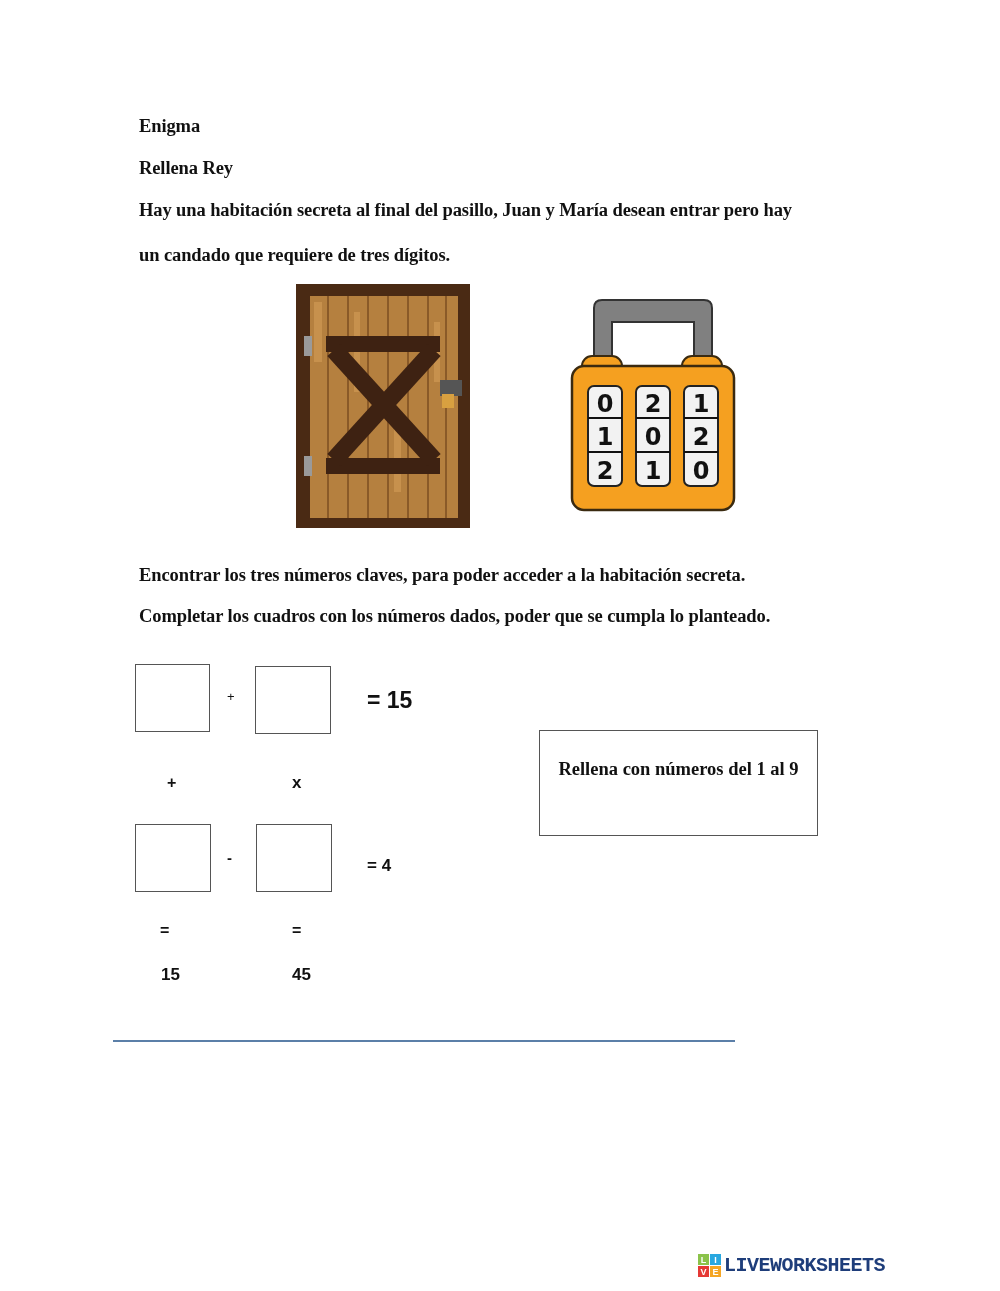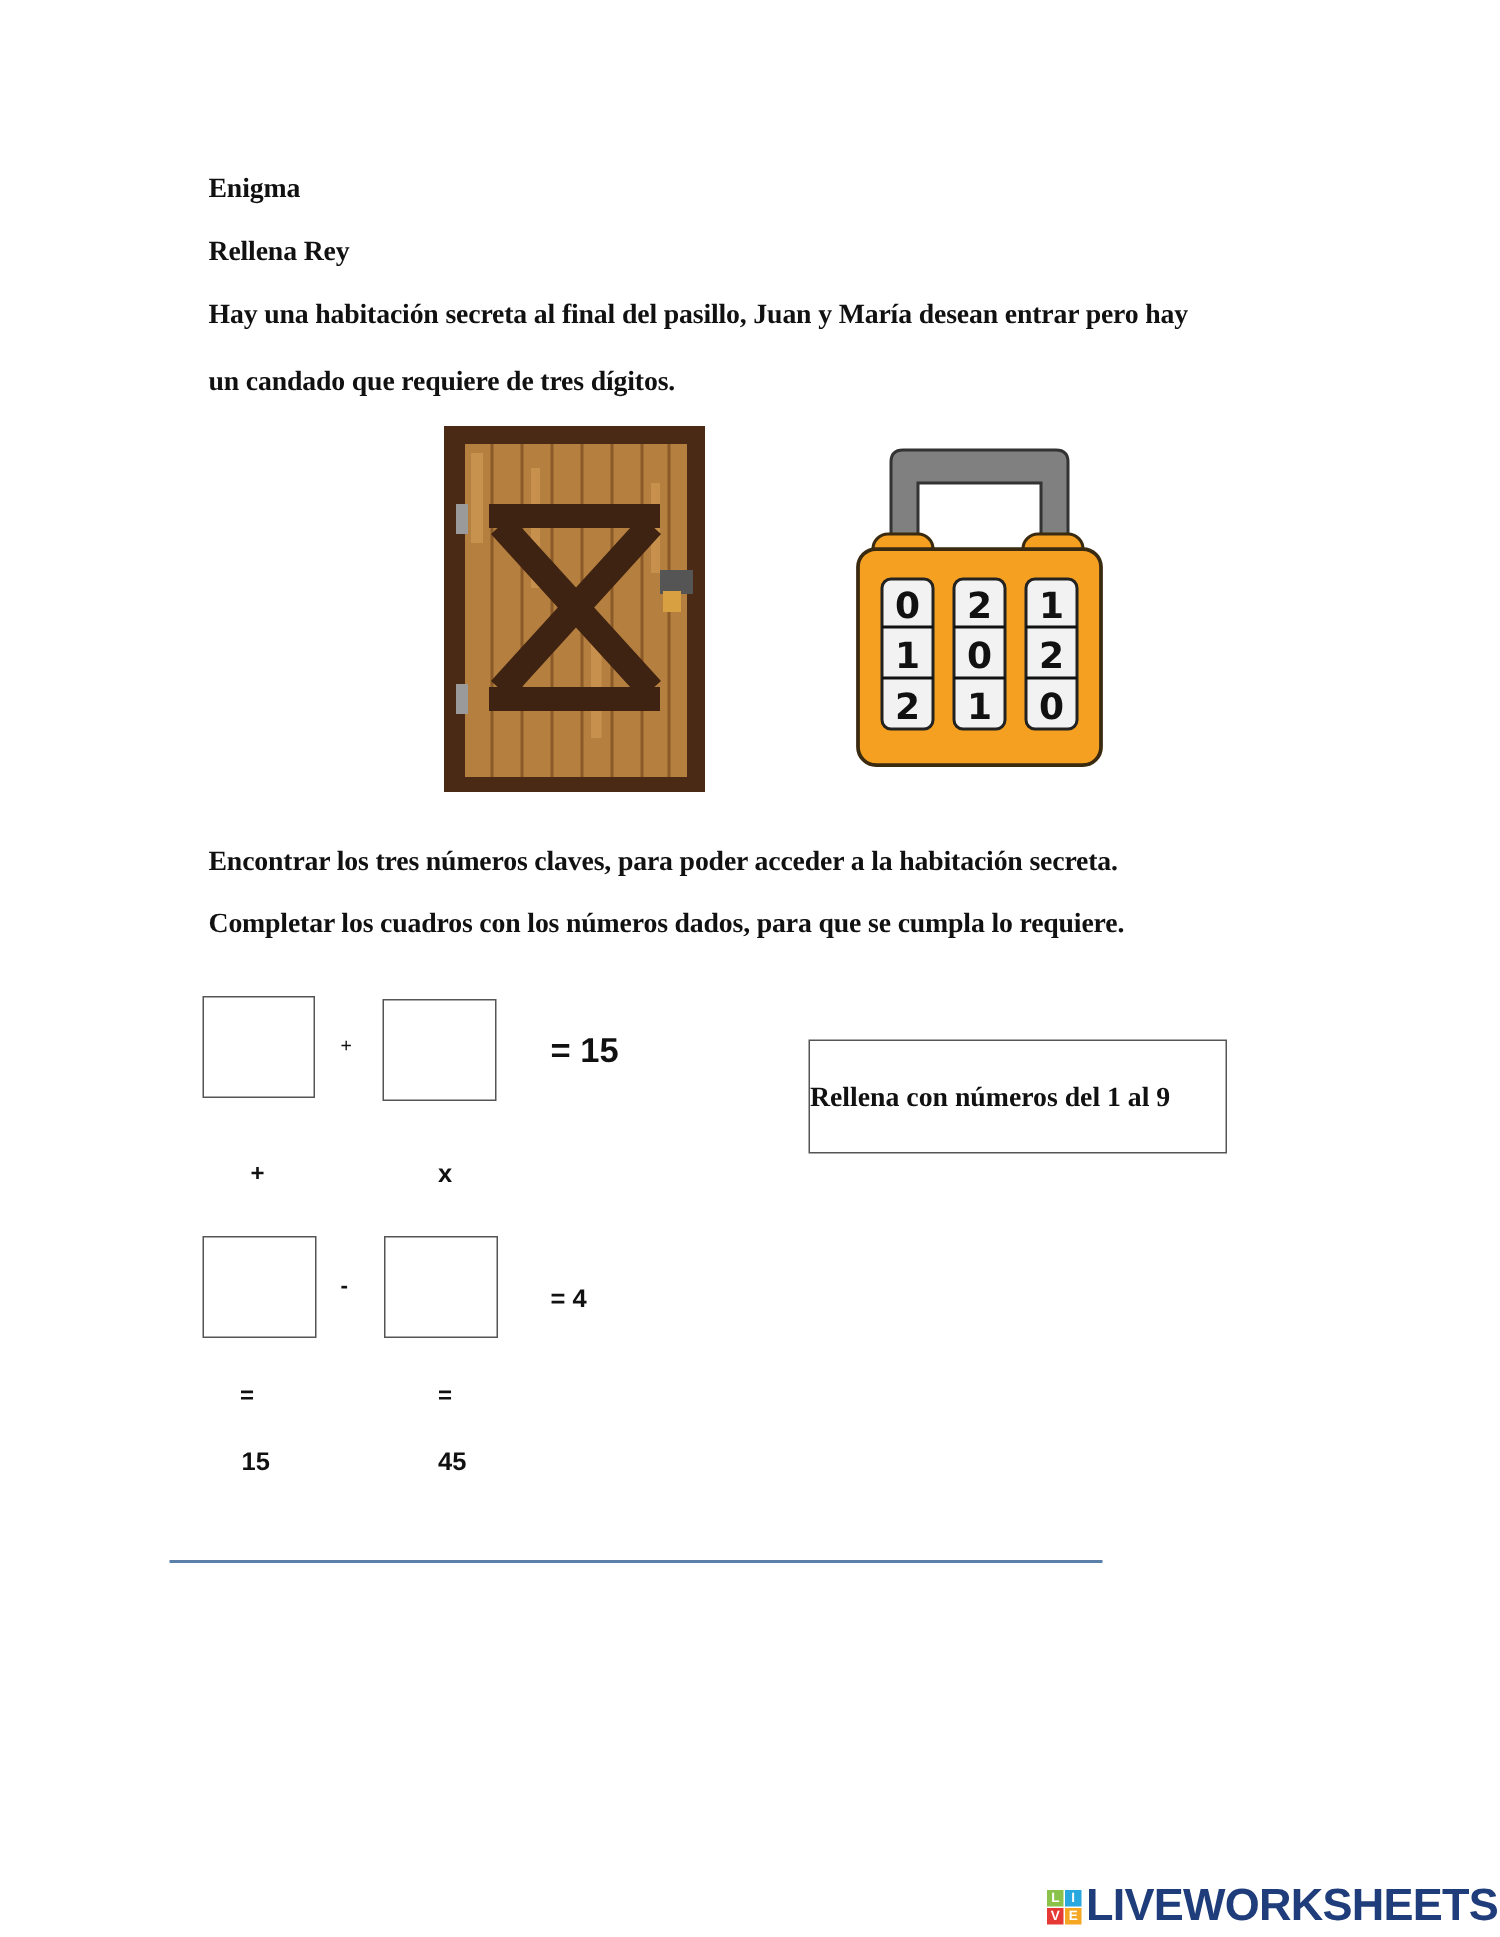--- a/index.html
+++ b/index.html
@@ -1,27 +1,27 @@
 <!DOCTYPE html>
 <html><head>
 <meta charset="utf-8">
 <style>
   html, body { margin: 0; padding: 0; background: #ffffff; }
   body { width: 1000px; height: 1291px; position: relative; overflow: hidden; font-family: "Liberation Serif", serif; color: #111; }
   .serif-b { font-family: "Liberation Serif", serif; font-weight: bold; font-size: 18.5px; position: absolute; left: 139px; letter-spacing: -0.1px; }
   .sans-b { font-family: "Liberation Sans", sans-serif; font-weight: bold; position: absolute; color: #111; }
   .op { font-family: "Liberation Sans", sans-serif; position: absolute; color: #111; }
   .box { position: absolute; border: 1.5px solid #555; background: #fff; box-sizing: border-box; }
-  .note { position: absolute; left: 539px; top: 693px; width: 279px; height: 76px; border: 1.2px solid #555; box-sizing: border-box; text-align: left; }
+  .note { position: absolute; left: 539px; top: 730px; width: 279px; height: 106px; border: 1.2px solid #555; box-sizing: border-box; text-align: center; }
   .note span { display: block; margin-top: 28px; font-family: "Liberation Serif", serif; font-weight: bold; font-size: 18.5px; }
   .rule { position: absolute; left: 113px; top: 1040px; width: 622px; height: 2px; background: #5b7fa8; }
   .logo { position: absolute; left: 698px; top: 1254px; display: flex; align-items: center; }
   .logo-tiles { display: grid; grid-template-columns: 11px 11px; grid-template-rows: 11px 11px; gap: 1px; margin-right: 3px; }
   .tile { font-family: "Liberation Sans", sans-serif; font-weight: bold; font-size: 9px; color: #fff; display: flex; align-items: center; justify-content: center; }
-  .logo-text { font-family: Liberation Sans, sans-serif; font-weight: bold; font-size: 30px; color: #1e3d7a; letter-spacing: -0.5px; }
+  .logo-text { font-family: Liberation Mono, monospace; font-weight: bold; font-size: 20px; color: #1e3d7a; letter-spacing: -0.5px; }
   svg { position: absolute; }
 </style>
 </head>
 <body>
 
 <div class="serif-b" style="top:116px;text-align:right;">Enigma</div>
 <div class="serif-b" style="top:158px;">Rellena Rey</div>
 <div class="serif-b" style="top:200px;">Hay una habitación secreta al final del pasillo, Juan y María desean entrar pero hay</div>
 <div class="serif-b" style="top:245px;">un candado que requiere de tres dígitos.</div>
 
@@ -74,21 +74,21 @@
     <text x="83" y="114">2</text>
     <text x="83" y="147">0</text>
     <text x="83" y="181">1</text>
     <text x="131" y="114">1</text>
     <text x="131" y="147">2</text>
     <text x="131" y="181">0</text>
   </g>
 </svg>
 
 <div class="serif-b" style="top:565px;">Encontrar los tres números claves, para poder acceder a la habitación secreta.</div>
-<div class="serif-b" style="top:606px;">Completar los cuadros con los números dados, para que se cumpla lo requiere.</div>
+<div class="serif-b" style="top:606px;">Completar los cuadros con los números dados, poder que se cumpla lo planteado.</div>
 
 <div class="box" style="left:135px;top:664px;width:75px;height:68px;"></div>
 <div class="op" style="left:227px;top:689px;font-size:13px;">+</div>
 <div class="box" style="left:255px;top:666px;width:76px;height:68px;"></div>
 <div class="sans-b" style="left:367px;top:687px;font-size:23px;">= 15</div>
 
 <div class="op" style="left:167px;top:774px;font-size:16px;font-weight:bold;">+</div>
 <div class="op" style="left:292px;top:773px;font-size:17px;font-weight:bold;">x</div>
 
 <div class="box" style="left:135px;top:824px;width:76px;height:68px;"></div>

